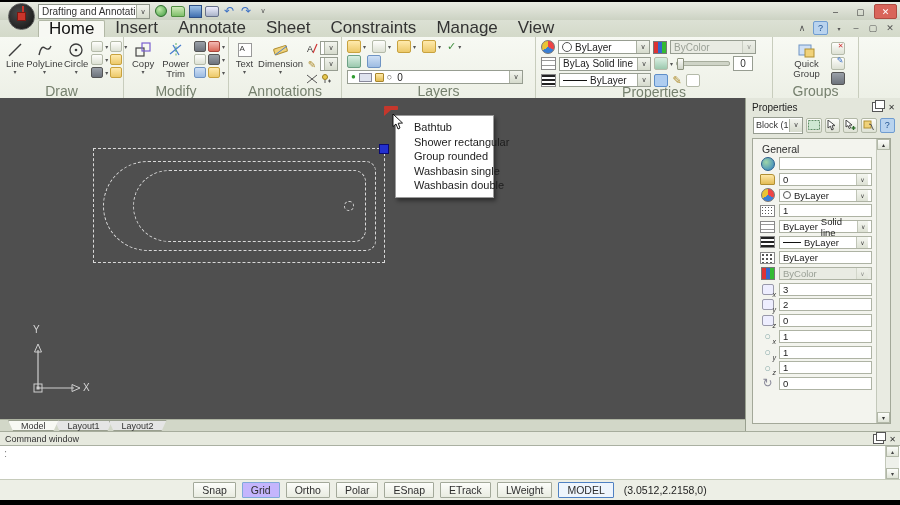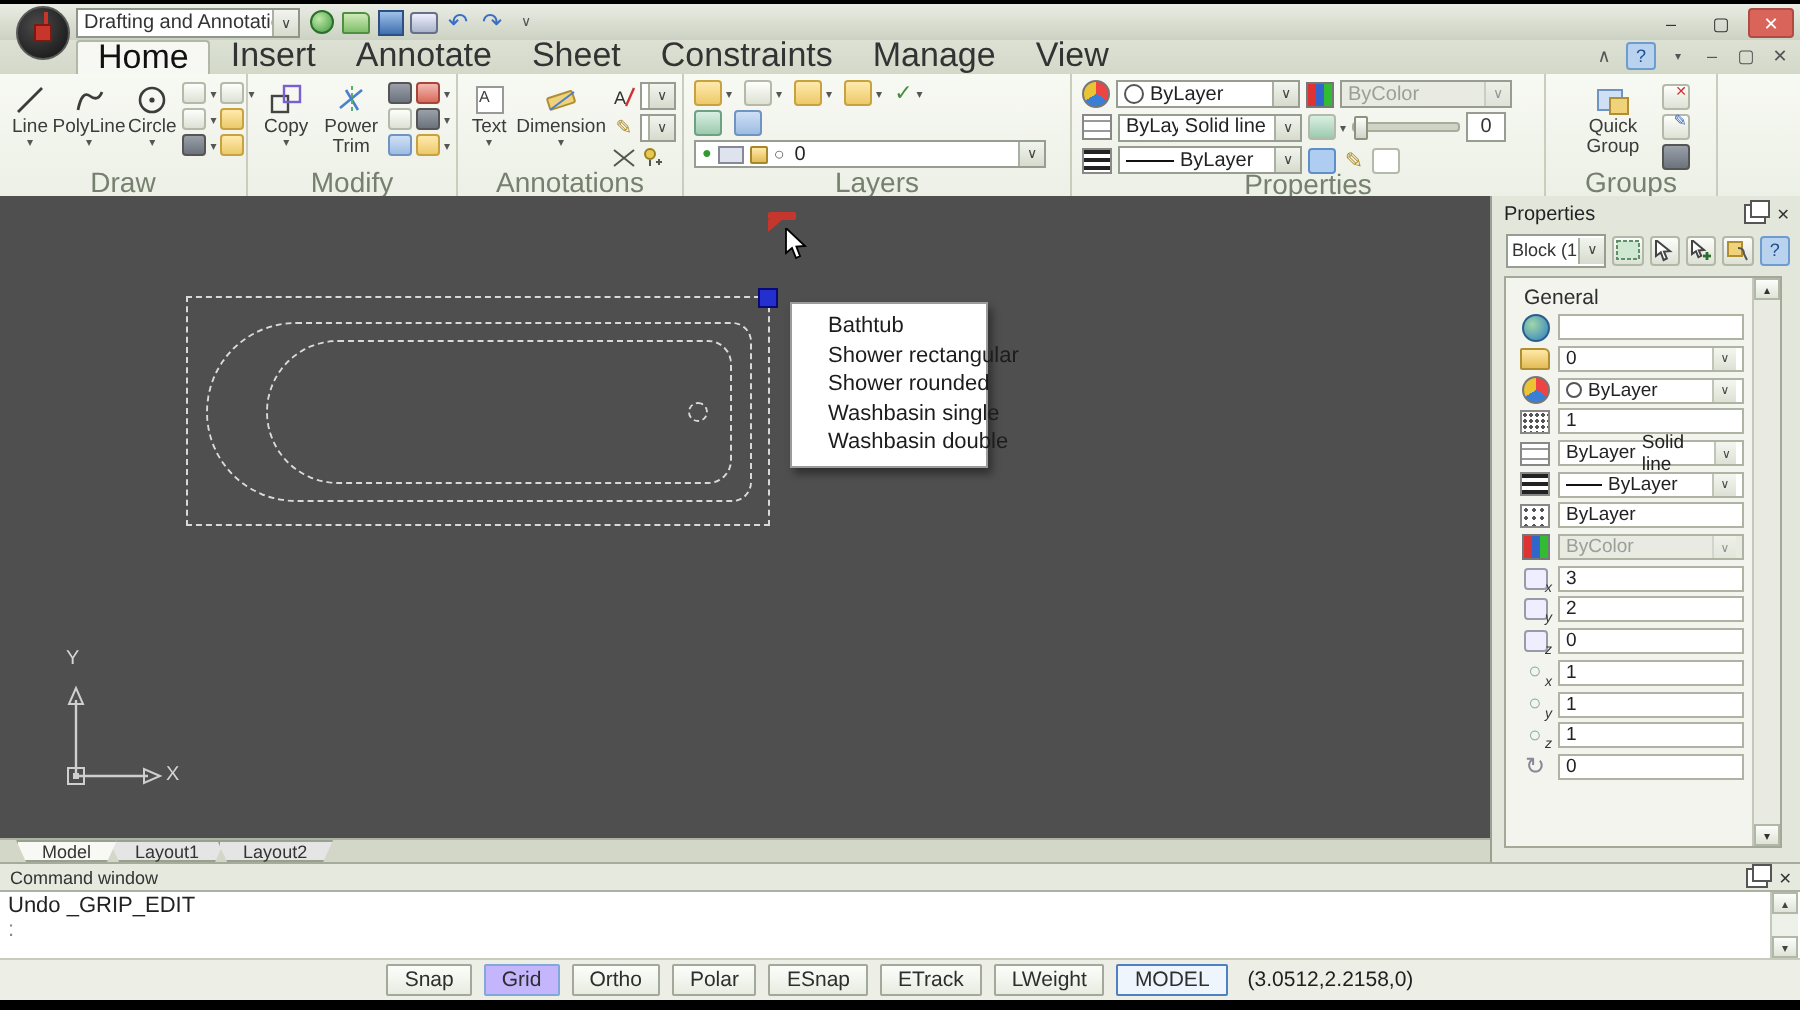--- a/index.html
+++ b/index.html
@@ -494,24 +494,24 @@
     <div class="dash" style="left:344px;top:103px;width:10px;height:10px;border-radius:50%;"></div>
 
     <div class="grip-blue" style="left:379px;top:46px;"></div>
     <div class="flipbar" style="left:384px;top:8px;"></div>
     <div class="fliptri" style="left:384px;top:12px;"></div>
 
     <svg class="abs" style="left:392px;top:16px;z-index:30;" width="12" height="17">
       <polygon points="1,0 1,12.5 4,10 6,15 8,14 6.2,9.3 10.5,9" fill="#fff" stroke="#000" stroke-width="0.9"></polygon>
     </svg>
 
-    <div class="ctxmenu" style="left:395px;top:17px;width:97px;margin-top:36px;">
+    <div class="ctxmenu" style="left:395px;top:17px;width:97px;">
       <div class="mi">Bathtub</div>
       <div class="mi">Shower rectangular</div>
-      <div class="mi">Shower rounded</div>
+      <div class="mi">Group rounded</div>
       <div class="mi">Washbasin single</div>
       <div class="mi">Washbasin double</div>
     </div>
 
     <svg class="abs" style="left:24px;top:240px;" width="64" height="60">
       <line x1="14" y1="50" x2="14" y2="12" stroke="#cfcfcf" stroke-width="1.2"></line>
       <polygon points="14,6 10.5,14 17.5,14" fill="none" stroke="#cfcfcf"></polygon>
       <line x1="14" y1="50" x2="50" y2="50" stroke="#cfcfcf" stroke-width="1.2"></line>
       <polygon points="56,50 48,46.5 48,53.5" fill="none" stroke="#cfcfcf"></polygon>
       <rect x="10" y="46" width="8" height="8" fill="none" stroke="#cfcfcf"></rect>
@@ -693,21 +693,20 @@
   </div>
 
   <div class="cmdwin">
     <div class="cmdtitle">
       <span>Command window</span>
       <span class="sp"></span>
       <span class="float-ic"></span>
       <span class="x-ic">✕</span>
     </div>
     <div class="cmdtext">
-      <div>Undo _GRIP_EDIT</div>
       <div class="cmdline2">:</div>
     </div>
     <div class="vsb">
       <span class="sb-btn top">▴</span>
       <span class="sb-btn bottom">▾</span>
     </div>
   </div>
 
   <div class="statusbar">
     <span class="sbtn">Snap</span>

